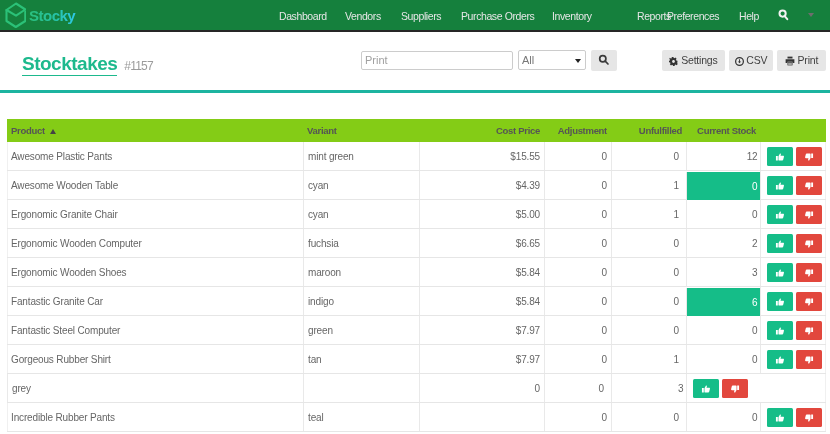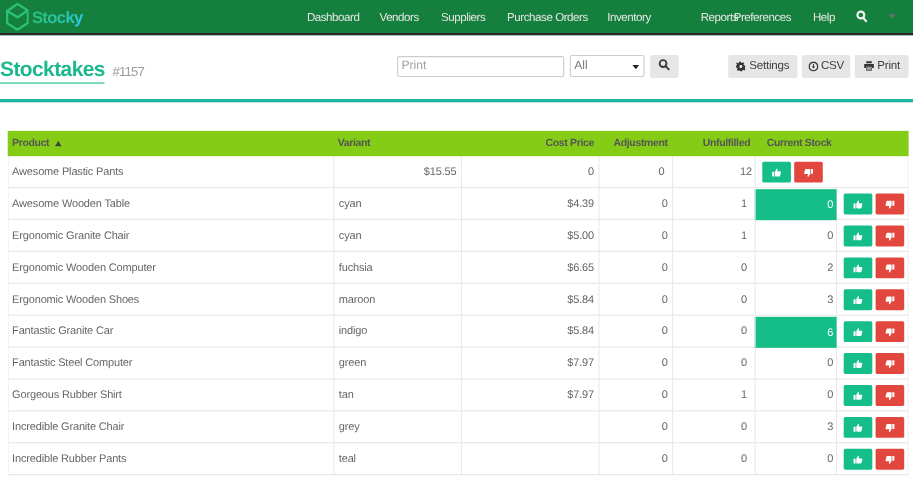--- a/index.html
+++ b/index.html
@@ -1,21 +1,21 @@
 <!DOCTYPE html>
 <html><head>
 <meta charset="utf-8">
 <style>
 *{margin:0;padding:0;box-sizing:border-box}
 html,body{width:830px;height:434px}
 body{font-family:"Liberation Sans",sans-serif;position:relative;background:#fff;overflow:hidden}
 .nav{position:absolute;left:0;top:0;width:830px;height:32px;background:#15803d;border-bottom:2px solid #262626}
 .ni{position:absolute;top:1px;height:30px;line-height:30px;font-size:10.5px;color:#e6e6e6;letter-spacing:-0.4px;white-space:nowrap}
 .logo{position:absolute;left:5px;top:3px}
-.ttl{position:absolute;left:0;top:53px;font-size:19px;font-weight:bold;color:#1db98d;letter-spacing:-0.5px}
+.ttl{position:absolute;left:22px;top:53px;font-size:19px;font-weight:bold;color:#1db98d;letter-spacing:-0.5px}
 .ttl .u{border-bottom:1.5px solid #1db98d;padding-bottom:1px}
 .ttl small{font-size:12px;font-weight:normal;color:#9b9b9b;letter-spacing:-0.8px;margin-left:7px}
 .inp{position:absolute;left:361px;top:51px;width:152px;height:19px;border:1px solid #ccc;border-radius:2px;font-size:11px;color:#a0a0a0;line-height:17px;padding-left:3px;background:#fff}
 .sel{position:absolute;left:518px;top:50px;width:68px;height:20px;border:1px solid #ccc;border-radius:2px;font-size:11px;color:#777;line-height:18px;padding-left:3px;background:#fff}
 .sel .car{position:absolute;right:4px;top:8px;width:0;height:0;border-left:3.5px solid transparent;border-right:3.5px solid transparent;border-top:4px solid #222}
 .btn{position:absolute;top:50px;height:21px;background:#e6e6e6;border-radius:2px;font-size:10.5px;color:#3f3f3f;letter-spacing:-0.2px;line-height:21px;text-align:center;white-space:nowrap}
 .btn svg{vertical-align:-2px}
 .divider{position:absolute;left:0;top:89.5px;width:830px;height:3px;background:#1db4a0}
 .tbl{position:absolute;left:7px;top:119px;width:819px}
 .gr{display:grid;grid-template-columns:296px 116px 125px 67px 75px 74px 66px}
@@ -108,20 +108,21 @@
     <div class="c">Product <span class="tri"></span></div>
     <div class="c">Variant</div>
     <div class="c num">Cost Price</div>
     <div class="c num">Adjustment</div>
     <div class="c num">Unfulfilled</div>
     <div class="c num">Current Stock</div>
     <div></div>
   </div>
   <div class="gr trow">
     <div class="c">Awesome Plastic Pants</div>
+    <div class="c vb">mint green</div>
     <div class="c vb num pr">$15.55</div>
     <div class="c vb num pr">0</div>
     <div class="c vb num pu">0</div>
     <div class="c vb num pc">12</div>
     <div class="acts">
       <span class="tb tup">
           <svg width="10" height="10" viewBox="0 0 16 16">
             <path fill="#fff" d="M1.5,6.5h3v7h-3z M5.5,13V6.6L8,2.2c1,0,1.7,0.8,1.4,1.8L8.8,6h4.2c0.9,0,1.5,0.7,1.3,1.5l-1.1,4.6c-0.2,0.8-0.8,1.4-1.7,1.4H7.2C6.6,13.5,5.9,13.3,5.5,13z"></path>
           </svg>
         </span>
@@ -266,21 +267,20 @@
           </svg>
         </span>
       <span class="tb tdn">
           <svg width="10" height="10" viewBox="0 0 16 16">
             <path fill="#fff" transform="rotate(180 8 8)" d="M1.5,6.5h3v7h-3z M5.5,13V6.6L8,2.2c1,0,1.7,0.8,1.4,1.8L8.8,6h4.2c0.9,0,1.5,0.7,1.3,1.5l-1.1,4.6c-0.2,0.8-0.8,1.4-1.7,1.4H7.2C6.6,13.5,5.9,13.3,5.5,13z"></path>
           </svg>
         </span>
     </div>
   </div>
   <div class="gr trow">
-    <div class="c">Incredible Granite Chair</div>
     <div class="c vb">grey</div>
     <div class="c vb num pr"></div>
     <div class="c vb num pr">0</div>
     <div class="c vb num pu">0</div>
     <div class="c vb num pc">3</div>
     <div class="acts">
       <span class="tb tup">
           <svg width="10" height="10" viewBox="0 0 16 16">
             <path fill="#fff" d="M1.5,6.5h3v7h-3z M5.5,13V6.6L8,2.2c1,0,1.7,0.8,1.4,1.8L8.8,6h4.2c0.9,0,1.5,0.7,1.3,1.5l-1.1,4.6c-0.2,0.8-0.8,1.4-1.7,1.4H7.2C6.6,13.5,5.9,13.3,5.5,13z"></path>
           </svg>

